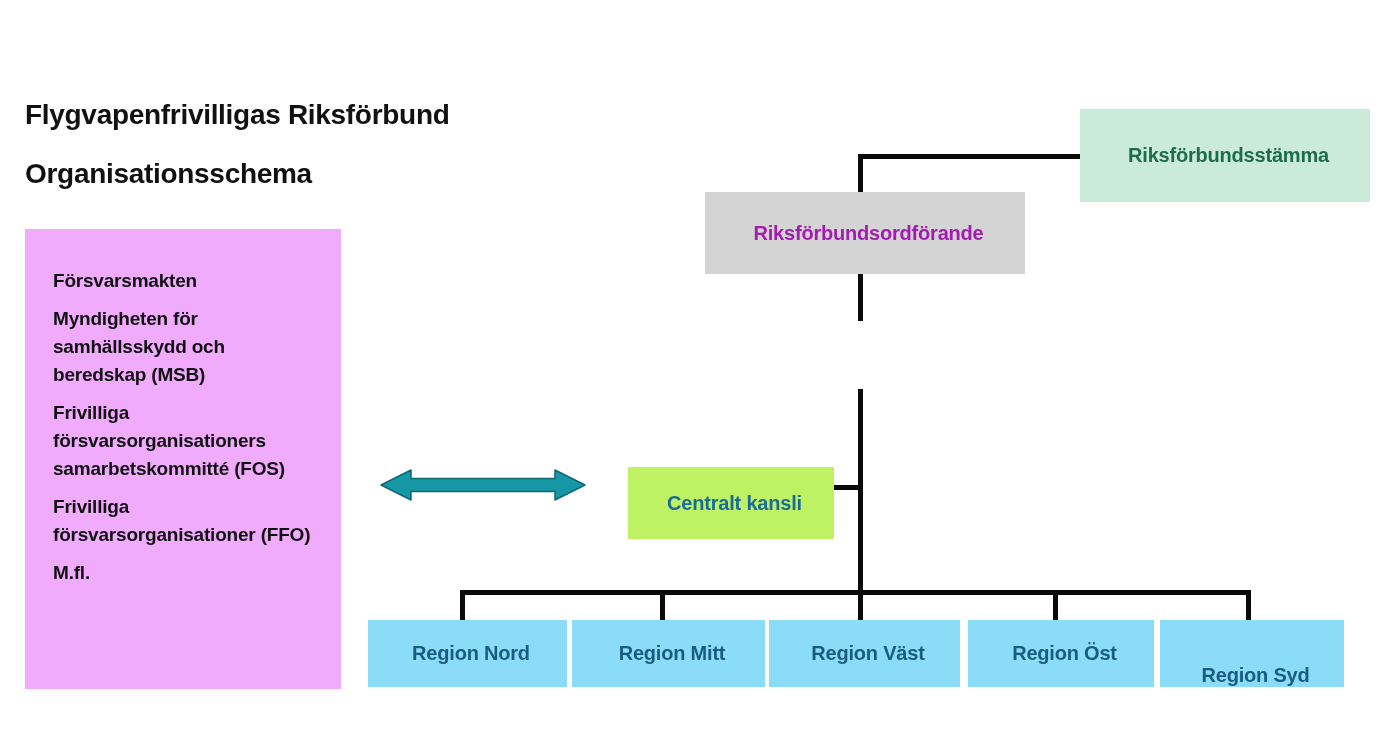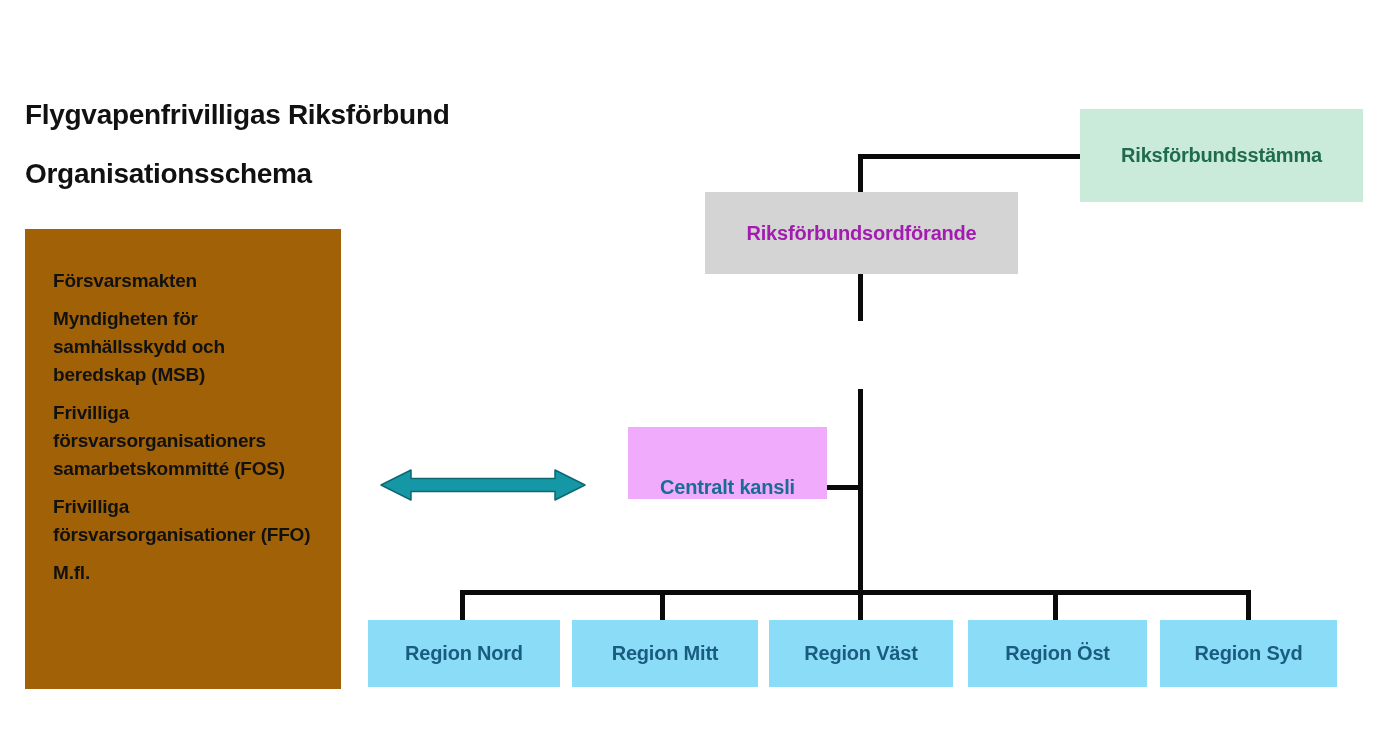--- a/index.html
+++ b/index.html
@@ -26,51 +26,52 @@
 
   .node {
     position: absolute;
     display: flex;
     align-items: center;
     justify-content: center;
     text-align: center;
     font-weight: bold;
     font-size: 20px;
     letter-spacing: -0.2px;
+    padding-left: 7px;
   }
   .assembly {
     left: 1080px; top: 74px; width: 283px; height: 93px;
     background: #caebda; color: #1f6b4e;
   }
   .chairman {
     left: 705px; top: 157px; width: 313px; height: 82px;
     background: #d4d4d4; color: #a21caf;
   }
   .board {
     left: 719px; top: 286px; width: 284px; height: 68px;
     background: #f1f1f1; color: #141414;
   }
   .office {
-    left: 628px; top: 392px; width: 199px; height: 72px;
-    background: #f0abfc; color: #1a6c96; align-items: flex-end;
+    left: 628px; top: 432px; width: 199px; height: 72px;
+    background: #bef264; color: #1a6c96;
   }
   .region {
     top: 585px; height: 67px;
     background: #8bddf7; color: #1a5b80;
   }
   .region.r0 { left: 368px;  width: 192px; }
   .region.r1 { left: 572px;  width: 186px; }
   .region.r2 { left: 769px;  width: 184px; }
   .region.r3 { left: 968px;  width: 179px; }
-  .region.r4 { left: 1160px; width: 177px; }
+  .region.r4 { left: 1160px; width: 177px; align-items: flex-end; }
 
   .partners {
     position: absolute;
     left: 25px; top: 194px; width: 316px; height: 460px;
-    background: #a16207;
+    background: #f0abfc;
     box-sizing: border-box;
     padding: 38px 26px 0 28px;
     color: #111111;
   }
   .partners .item {
     font-size: 19px;
     font-weight: bold;
     line-height: 28px;
     margin-bottom: 10px;
     letter-spacing: -0.2px;

